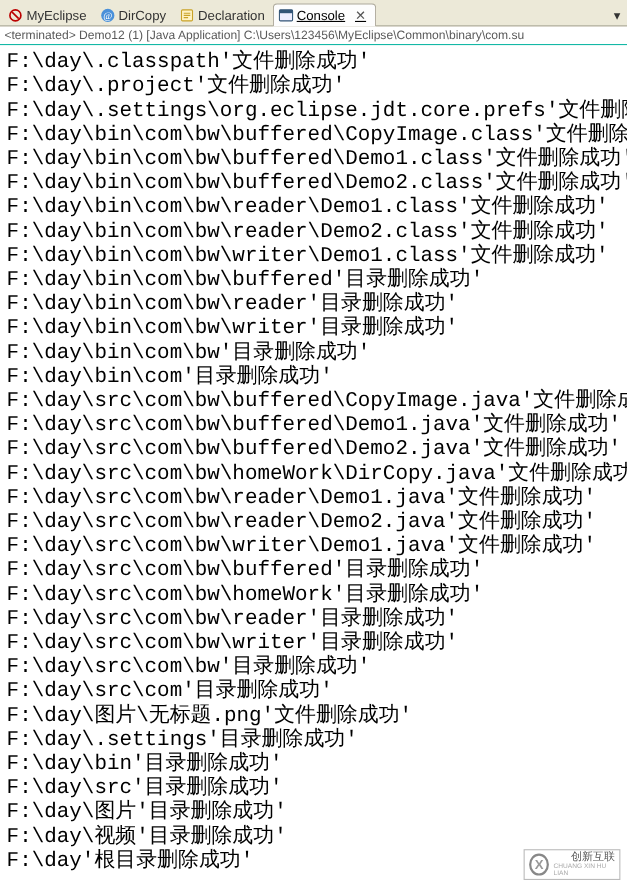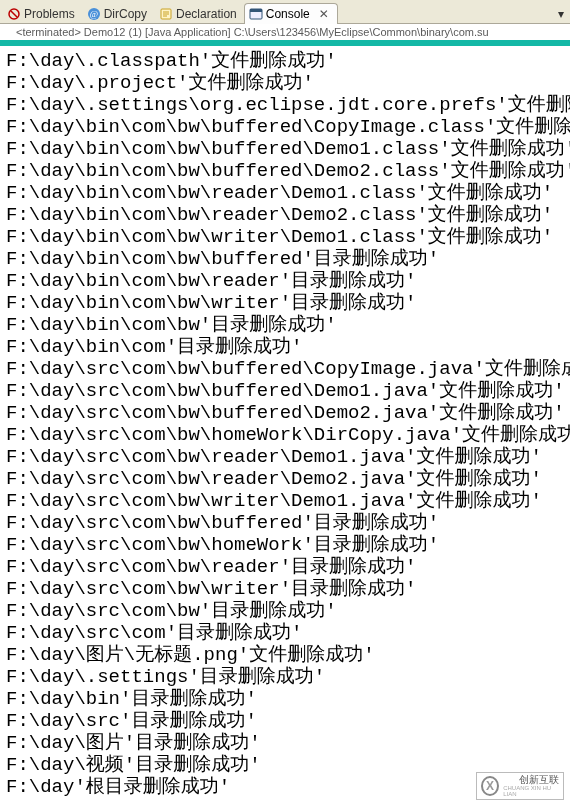--- a/index.html
+++ b/index.html
@@ -24,32 +24,33 @@
       border-radius:4px 4px 0 0;
       height:20px; line-height:16px;
       cursor:pointer;
     }
     .tab.inactive { color:#333; }
     .tab.active {
       background:#fdfdfd;
       border-color:#aca899;
       position:relative; top:1px;
       height:21px;
+      text-decoration:underline;
     }
     .tab .ico { width:14px; height:14px; display:flex; align-items:center; justify-content:center; }
     .tab .lbl { white-space:nowrap; }
     .close-x {
       margin-left:4px; width:14px; height:14px;
       display:flex; align-items:center; justify-content:center;
       color:#555;
     }
     .menu { margin-left:auto; padding:2px 6px; color:#333; }
     .status {
-      padding:2px 16px; font-size:11px; color:#5a5a5a;
-      border-bottom:6px solid #14b8a6;
+      padding:2px 4px; font-size:11px; color:#5a5a5a;
+      border-bottom:1px solid #14b8a6;
       white-space:nowrap; overflow:hidden;
     }
     .out {
       font-family: Liberation Mono, monospace;
       font-size:19px; line-height:22px;
       padding:4px 6px; white-space:pre; overflow:hidden;
     }
     .watermark {
       position:absolute; right:6px; bottom:6px;
       width:88px; height:28px; background:#fff;
@@ -69,21 +70,21 @@
 <body>
 
 <div class="tabbar">
   <div class="tab inactive">
     <span class="ico">
       <svg width="14" height="14" viewBox="0 0 14 14">
           <circle cx="7" cy="7" r="5" fill="none" stroke="#b00" stroke-width="1.5"></circle>
           <line x1="4" y1="4" x2="10" y2="10" stroke="#b00" stroke-width="1.5"></line>
         </svg>
     </span>
-    <span class="lbl">Problems</span>
+    <span class="lbl">MyEclipse</span>
   </div>
   <div class="tab inactive">
     <span class="ico">
       <svg width="14" height="14" viewBox="0 0 14 14">
           <circle cx="7" cy="7" r="6" fill="#4a90d9"></circle>
           <text x="7" y="10" font-size="9" text-anchor="middle" fill="#fff" font-family="serif">@</text>
         </svg>
     </span>
     <span class="lbl">DirCopy</span>
   </div>

